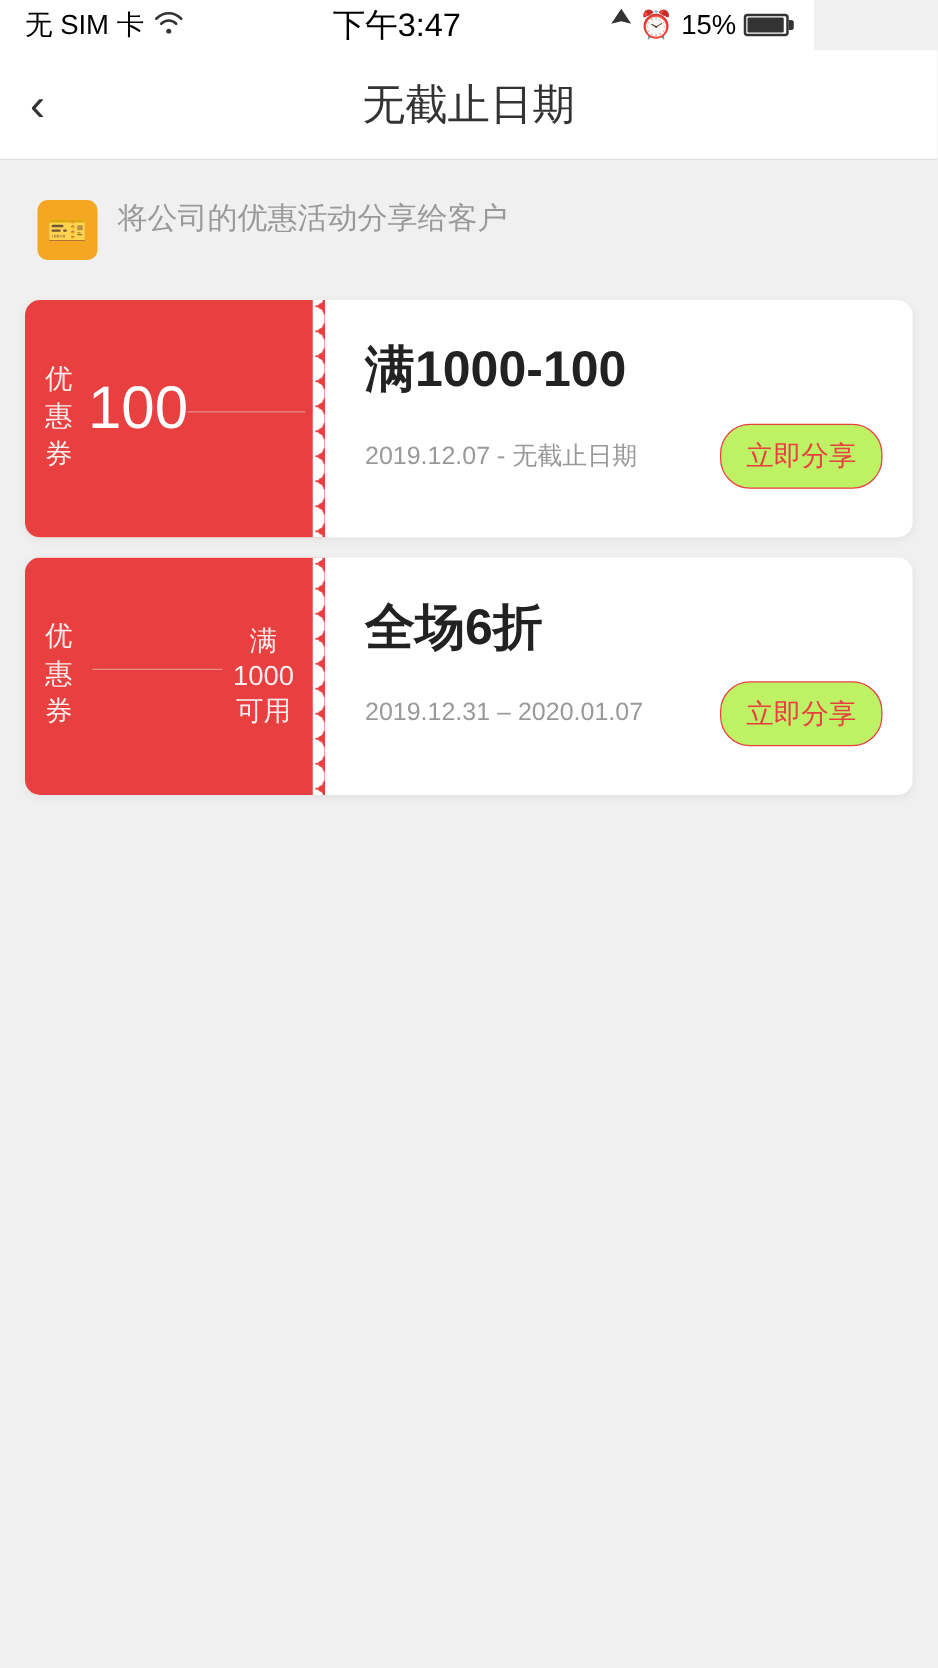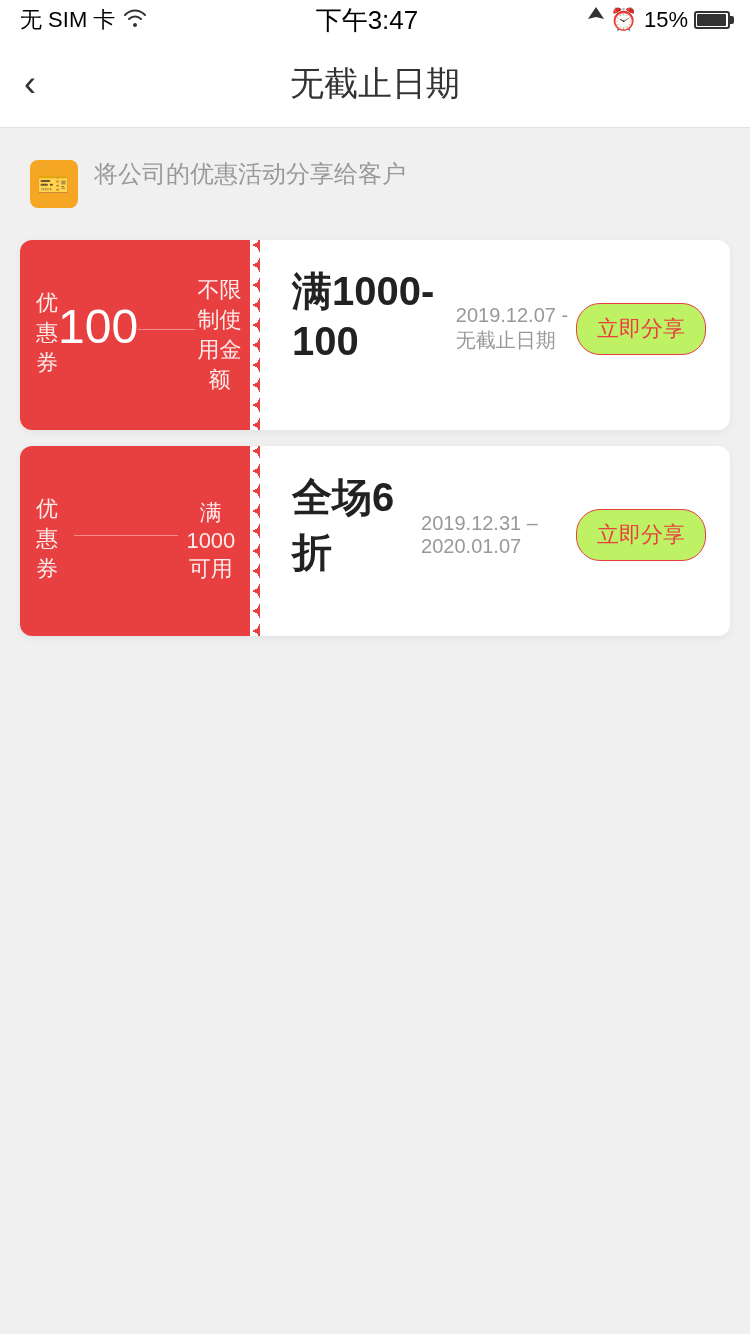--- a/index.html
+++ b/index.html
@@ -7,21 +7,21 @@
     body {
       width: 750px;
       min-height: 1334px;
       background: #f0f0f0;
       font-family: -apple-system, 'PingFang SC', 'Helvetica Neue', sans-serif;
       overflow-x: hidden;
     }
 
     
     .status-bar {
-      width: 750px;
+      width: 651px;
       height: 40px;
       background: #fff;
       display: flex;
       align-items: center;
       justify-content: space-between;
       padding: 0 20px;
       font-size: 24px;
     }
     .status-left {
       display: flex;
@@ -193,21 +193,21 @@
       font-size: 22px;
       color: rgba(255,255,255,0.9);
       text-align: center;
     }
 
     
     .coupon-right {
       flex: 1;
       padding: 24px 24px 36px 32px;
       display: flex;
-      flex-direction: row;
+      flex-direction: column;
       justify-content: center;
       gap: 16px;
     }
     .coupon-title {
       font-size: 40px;
       font-weight: 600;
       color: #222;
     }
     .coupon-meta {
       display: flex;
@@ -282,21 +282,20 @@
     <p>将公司的优惠活动分享给客户</p>
   </div>
 </div>
 
 <div class="coupon-list" id="coupon-list">
 <div class="coupon-card">
       <div class="coupon-left">
         <span class="coupon-label">优惠券</span>
         <span class="coupon-amount">100</span>
         <div class="coupon-divider"></div>
-        <span class="coupon-condition">不限制使用金额</span>
       </div>
       <div class="coupon-right">
         <span class="coupon-title">满1000-100</span>
         <div class="coupon-meta">
           <span class="coupon-date">2019.12.07 - 无截止日期</span>
           <button class="share-btn">立即分享</button>
         </div>
       </div>
     </div>
     <div class="coupon-card">

